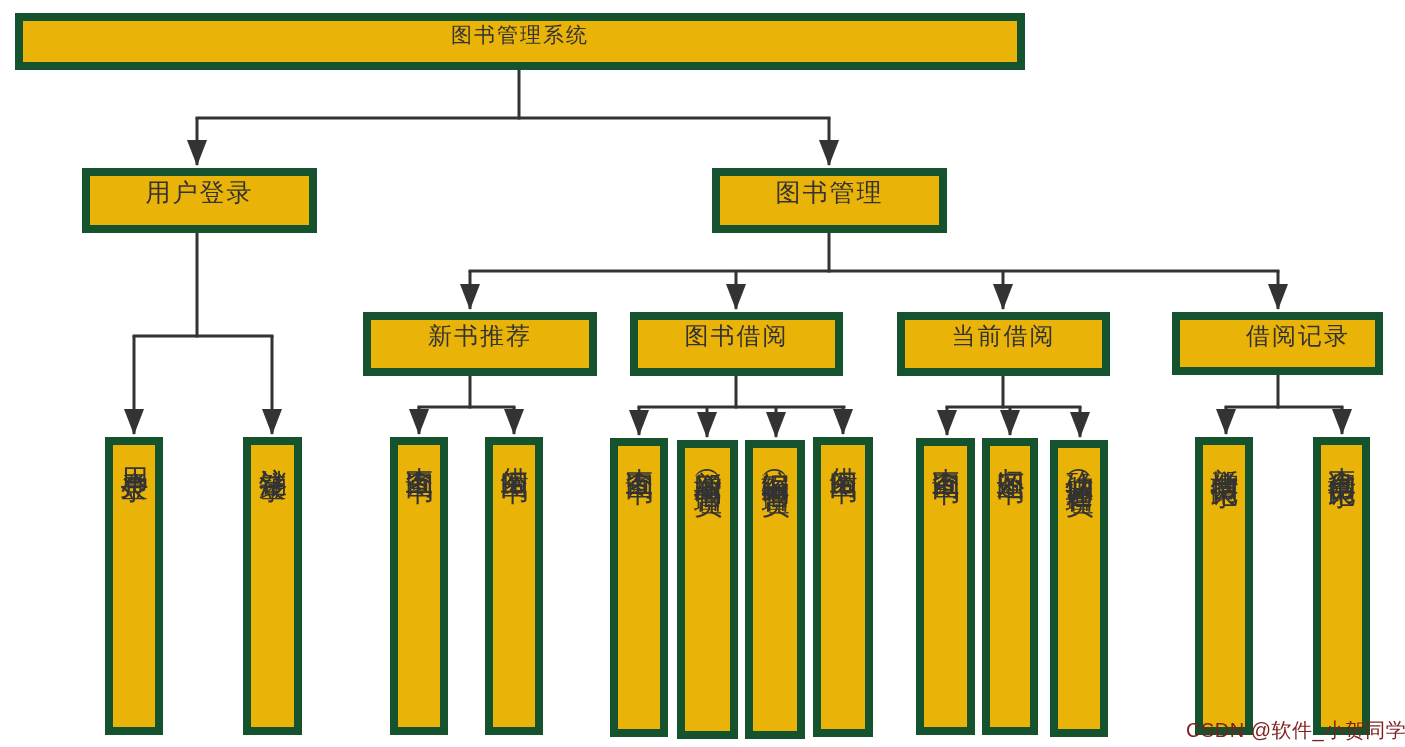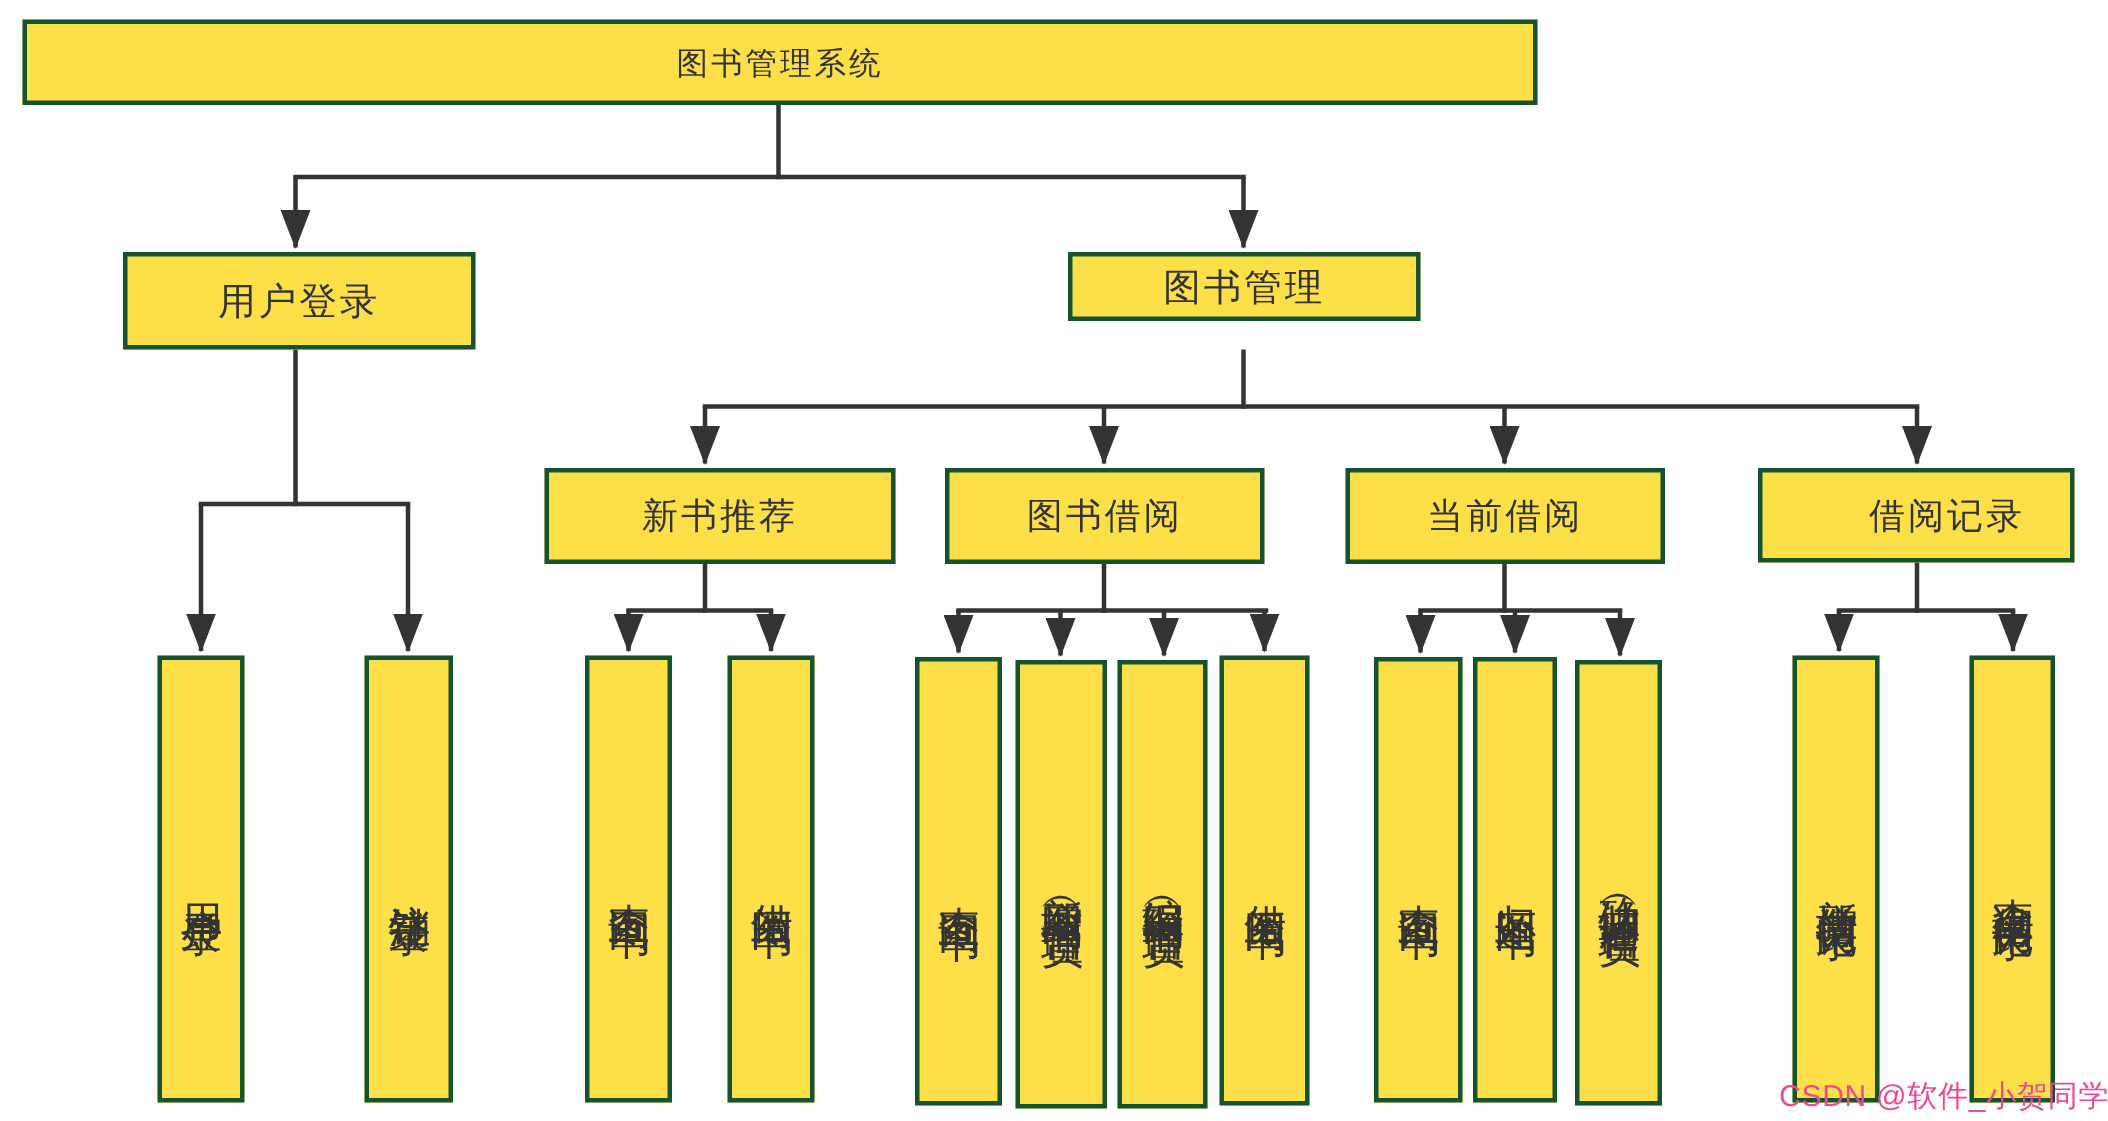--- a/index.html
+++ b/index.html
@@ -3,54 +3,54 @@
 <meta charset="utf-8">
 <style>
   html,body{margin:0;padding:0;background:#ffffff;}
   #canvas{
     position:relative;width:1405px;height:747px;background:#ffffff;overflow:hidden;
     font-family:"Liberation Sans", sans-serif;color:#333333;
   }
   #connectors{position:absolute;left:0;top:0;width:1405px;height:747px;z-index:1;}
   #connectors line{stroke:#333333;stroke-width:3;}
   .node{
-    position:absolute;box-sizing:border-box;background:#fde047;border:3px solid #14532d;
-    display:flex;align-items:center;justify-content:center;z-index:2;
+    position:absolute;box-sizing:border-box;background:#eab308;border:8px solid #14532d;
+    display:flex;align-items:flex-start;justify-content:center;z-index:2;
   }
   .h-label{font-size:24px;letter-spacing:2px;white-space:nowrap;color:#333333;}
   .root-label{font-size:21px;letter-spacing:2px;}
   .l2-label{font-size:25px;}
   .v-label{
     writing-mode:vertical-rl;text-orientation:mixed;
     font-size:28px;line-height:1;letter-spacing:3px;color:#333333;white-space:nowrap;
   }
   
   .p-root{left:15px;top:13px;width:1010px;height:57px;}
   .p-l2a{left:82px;top:168px;width:235px;height:65px;}
-  .p-l2b{left:712px;top:168px;width:235px;height:46px;}
+  .p-l2b{left:712px;top:168px;width:235px;height:65px;}
   .p-l3a{left:363px;top:312px;width:234px;height:64px;}
   .p-l3b{left:630px;top:312px;width:213px;height:64px;}
   .p-l3c{left:897px;top:312px;width:213px;height:64px;}
   .p-l3d{left:1172px;top:312px;width:211px;height:63px;padding-left:41px;}
   .p-a1{left:105px;top:437px;width:58px;height:298px;}
   .p-a2{left:243px;top:437px;width:59px;height:298px;}
   .p-b1{left:390px;top:437px;width:58px;height:298px;}
   .p-b2{left:485px;top:437px;width:58px;height:298px;}
   .p-c1{left:610px;top:438px;width:58px;height:299px;}
   .p-c2{left:677px;top:440px;width:61px;height:299px;}
   .p-c3{left:745px;top:440px;width:60px;height:299px;}
   .p-c4{left:813px;top:437px;width:60px;height:300px;}
   .p-d1{left:916px;top:438px;width:59px;height:297px;}
   .p-d2{left:982px;top:438px;width:56px;height:297px;}
   .p-d3{left:1050px;top:440px;width:58px;height:297px;}
   .p-e1{left:1195px;top:437px;width:58px;height:298px;}
   .p-e2{left:1313px;top:437px;width:57px;height:298px;}
   #watermark{
     position:absolute;left:1186px;top:717px;z-index:5;
-    font-size:20px;letter-spacing:0.5px;color:#ec4899;white-space:nowrap;
+    font-size:20px;letter-spacing:0.5px;color:#7f1d1d;white-space:nowrap;
   }
 </style>
 </head>
 <body>
 
 <div id="canvas">
 
   <svg id="connectors" viewBox="0 0 1405 747" xmlns="http://www.w3.org/2000/svg" aria-hidden="true">
     <defs>
       <marker id="arrowhead" markerUnits="userSpaceOnUse" markerWidth="26" markerHeight="20" refX="25" refY="10" orient="auto">

